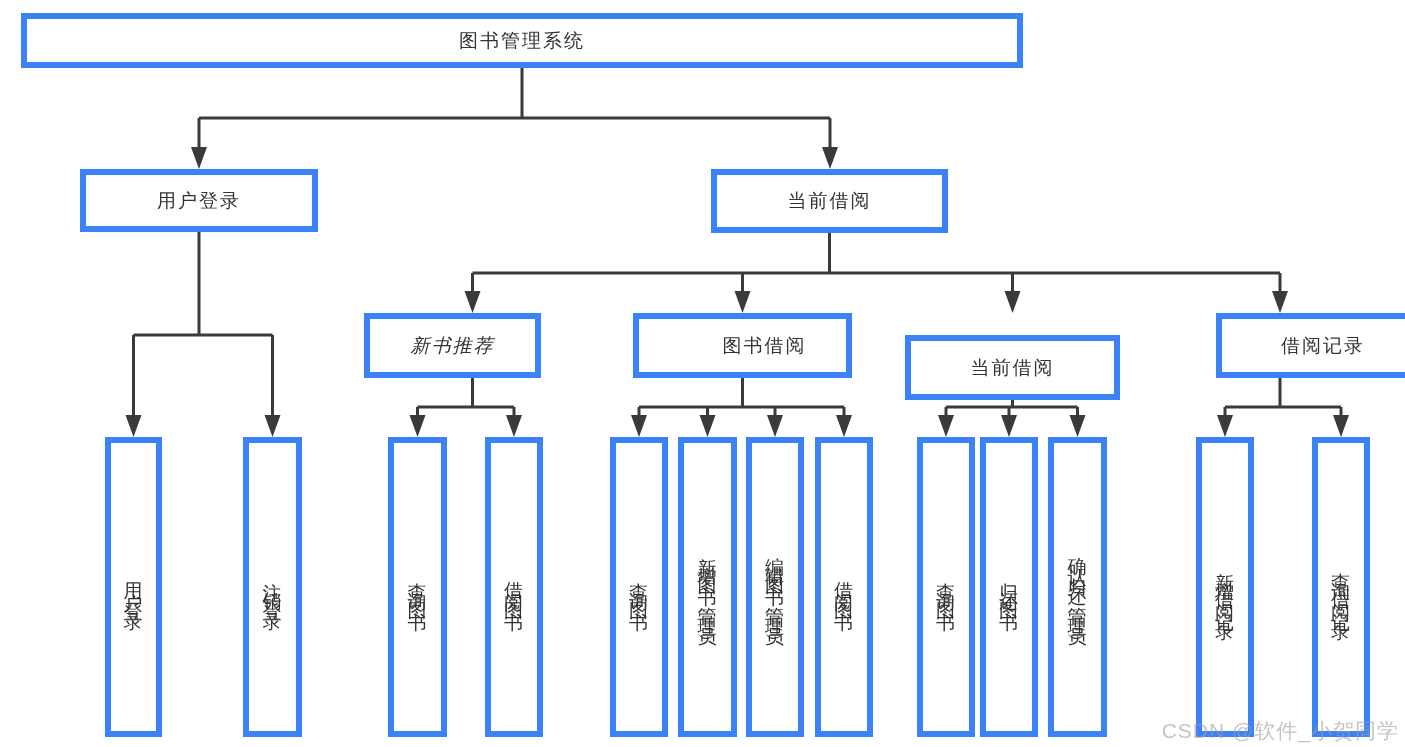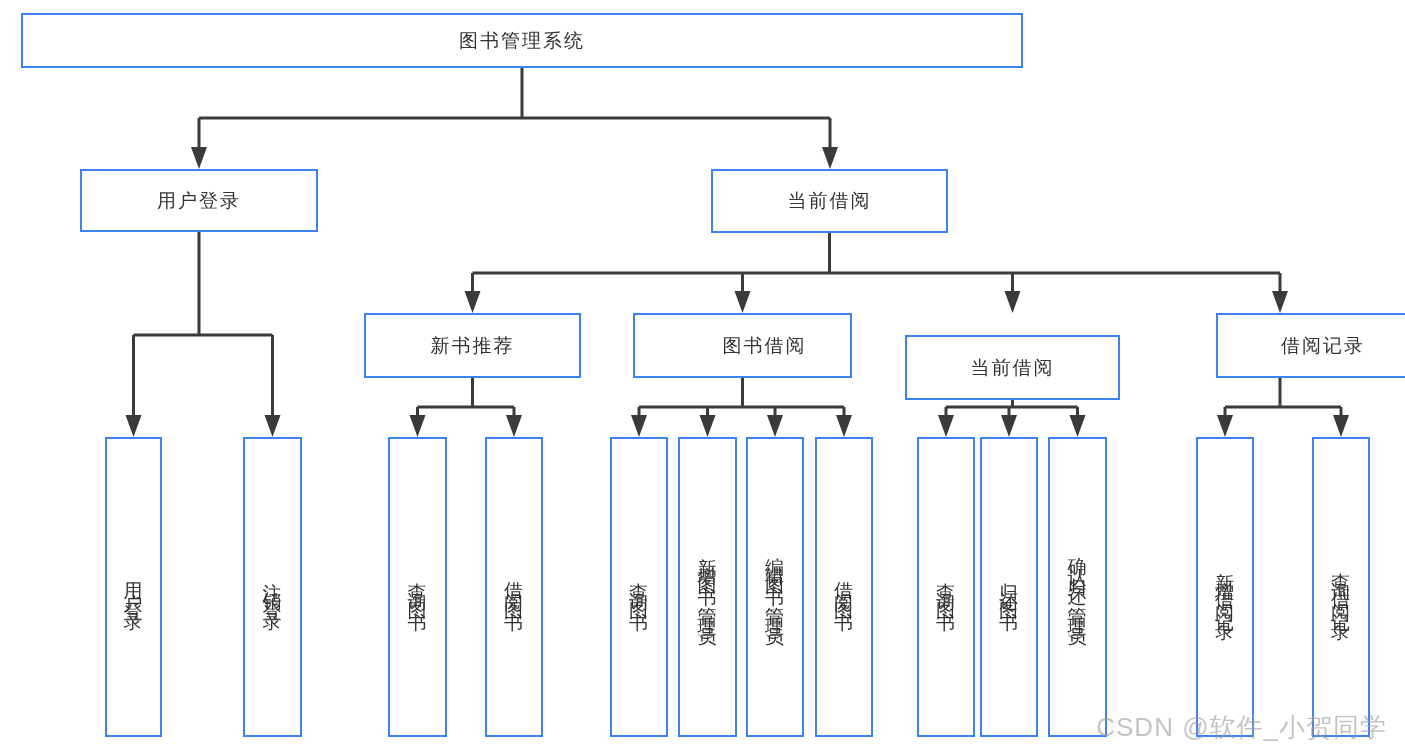--- a/index.html
+++ b/index.html
@@ -15,21 +15,21 @@
     background: #ffffff;
   }
   #wires {
     position: absolute;
     left: 0; top: 0;
     z-index: 1;
   }
   .node {
     position: absolute;
     background: #ffffff;
-    border: 2px solid #3b82f6;
+    border: 6px solid #3b82f6;
     box-sizing: border-box;
     display: flex;
     align-items: center;
     justify-content: center;
     color: #333333;
     z-index: 2;
   }
   .node.h-label {
     font-size: 19px;
     letter-spacing: 2px;
@@ -37,24 +37,24 @@
   }
   .node.v-label {
     font-size: 19px;
     writing-mode: vertical-rl;
     text-orientation: mixed;
     letter-spacing: 10px;
     line-height: 1;
   }
   .watermark {
     position: absolute;
-    right: 18px;
+    right: 6px;
     bottom: 2px;
     z-index: 5;
-    font-size: 26px;
+    font-size: 21px;
     letter-spacing: 1px;
     color: rgba(158, 158, 158, 0.62);
     white-space: nowrap;
     pointer-events: none;
   }
 </style>
 </head>
 <body>
 
 <div id="stage">
@@ -97,21 +97,21 @@
       <polygon points="1217,415 1233,415 1225,437"></polygon>
       <polygon points="1333,415 1349,415 1341,437"></polygon>
     </g>
   </svg>
 
   <div class="node h-label" style="left:21px; top:13px; width:1002px; height:55px;">图书管理系统</div>
 
   <div class="node h-label" style="left:80px; top:169px; width:238px; height:63px;">用户登录</div>
   <div class="node h-label" style="left:711px; top:169px; width:237px; height:64px;">当前借阅</div>
 
-  <div class="node h-label" style="left:364px; top:313px; width:217px; height:65px;">新书推荐</div>
+  <div class="node h-label" style="left:364px; top:313px; width:177px; height:65px;font-style:italic;">新书推荐</div>
   <div class="node h-label" style="left:633px; top:313px; width:219px; height:65px;padding-left:44px;">图书借阅</div>
   <div class="node h-label" style="left:905px; top:313px; width:215px; height:65px;margin-top:22px;">当前借阅</div>
   <div class="node h-label" style="left:1173px; top:313px; width:214px; height:65px;margin-left:43px;">借阅记录</div>
 
   <div class="node v-label" style="left:105px; top:437px; width:57px; height:300px;">用户登录</div>
   <div class="node v-label" style="left:243px; top:437px; width:59px; height:300px;">注销登录</div>
 
   <div class="node v-label" style="left:388px; top:437px; width:59px; height:300px;">查询图书</div>
   <div class="node v-label" style="left:485px; top:437px; width:58px; height:300px;">借阅图书</div>
 

